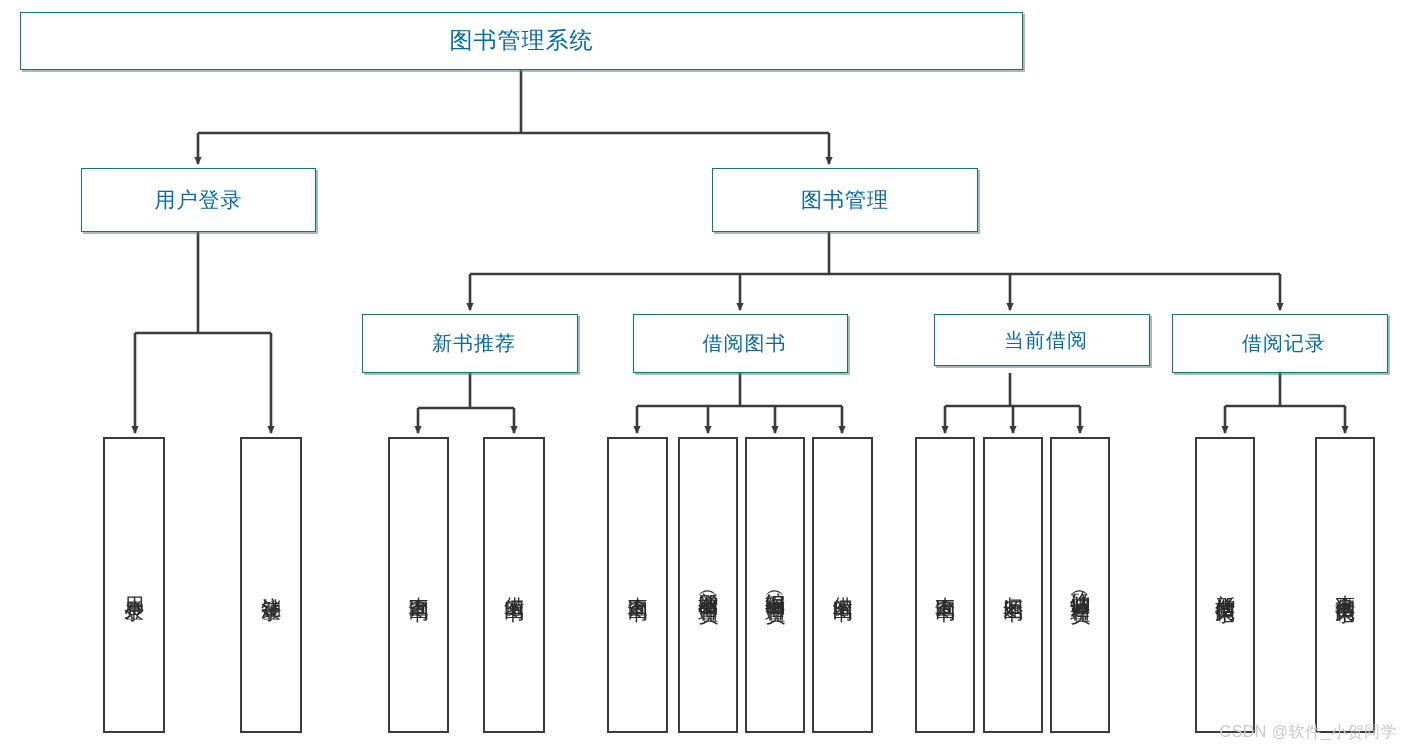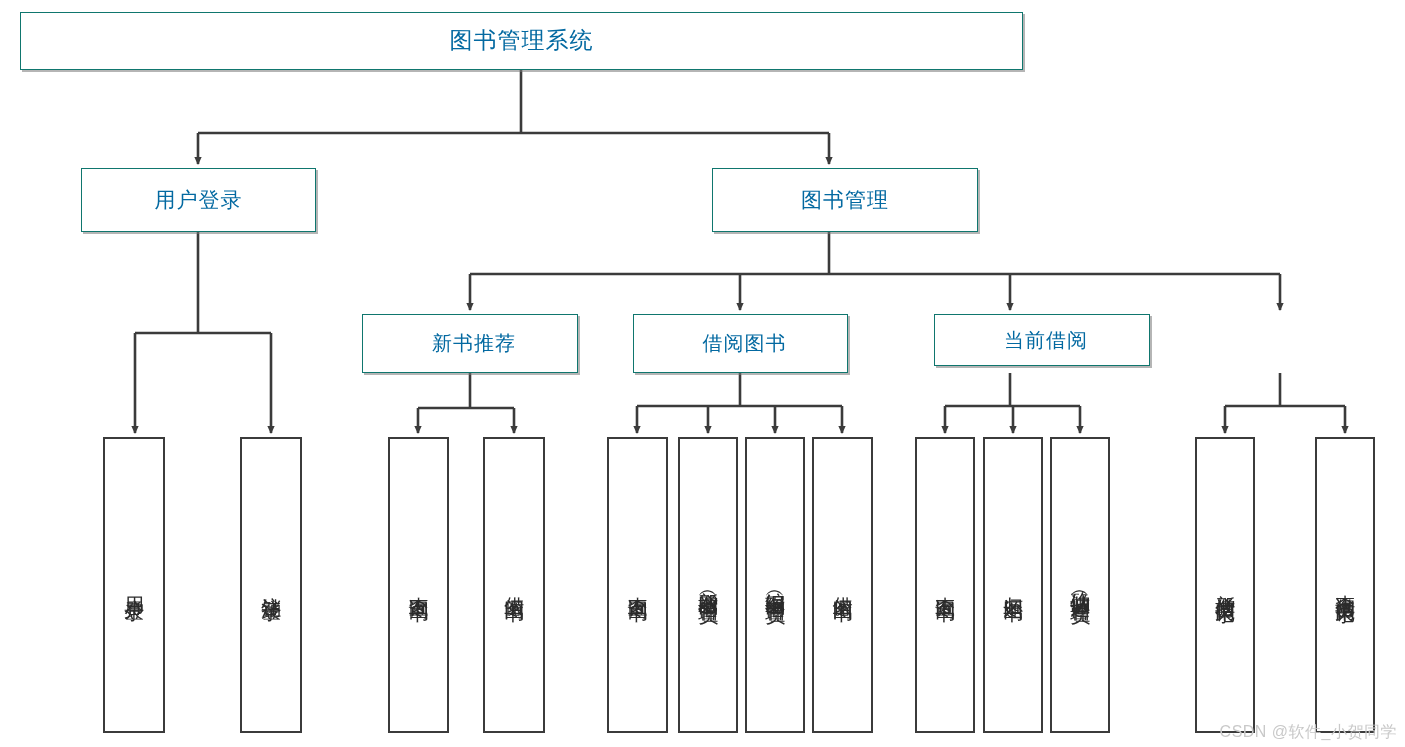--- a/index.html
+++ b/index.html
@@ -150,20 +150,23 @@
   </div>
 
   <div class="node shadowed node-l3" style="left:633px;top:314px;width:215px;height:59px;">
     <span>借阅图书</span>
   </div>
 
   <div class="node shadowed node-l3" style="left:902px;top:314px;width:216px;height:52px;margin-left:32px;">
     <span>当前借阅</span>
   </div>
 
+  <div class="node shadowed node-l3" style="left:1172px;top:314px;width:216px;height:59px;">
+    <span>借阅记录</span>
+  </div>
 
   <div class="leaf" style="left:103px;top:437px;width:62px;height:296px;">
     <span class="vtext">用户登录</span>
   </div>
 
   <div class="leaf" style="left:240px;top:437px;width:62px;height:296px;">
     <span class="vtext">注销登录</span>
   </div>
 
   <div class="leaf" style="left:388px;top:437px;width:61px;height:296px;">

